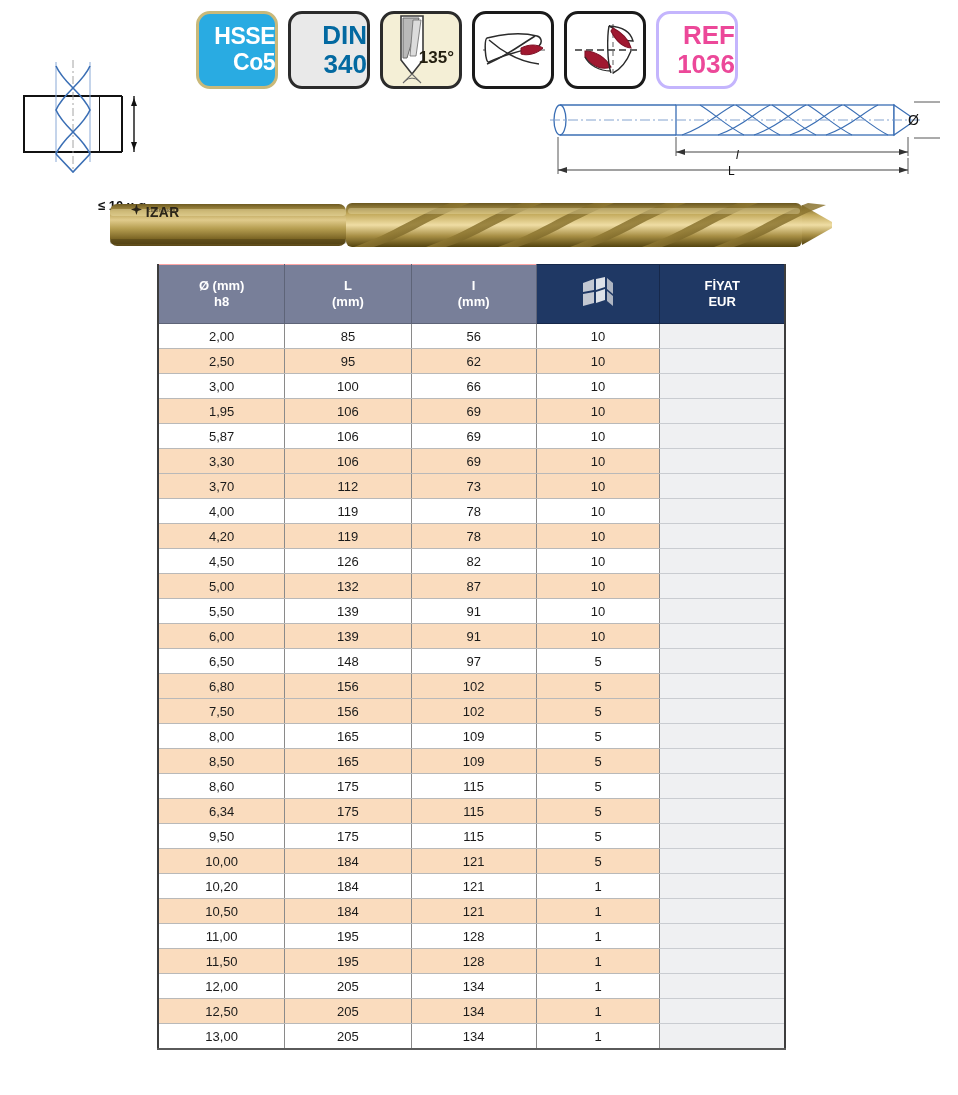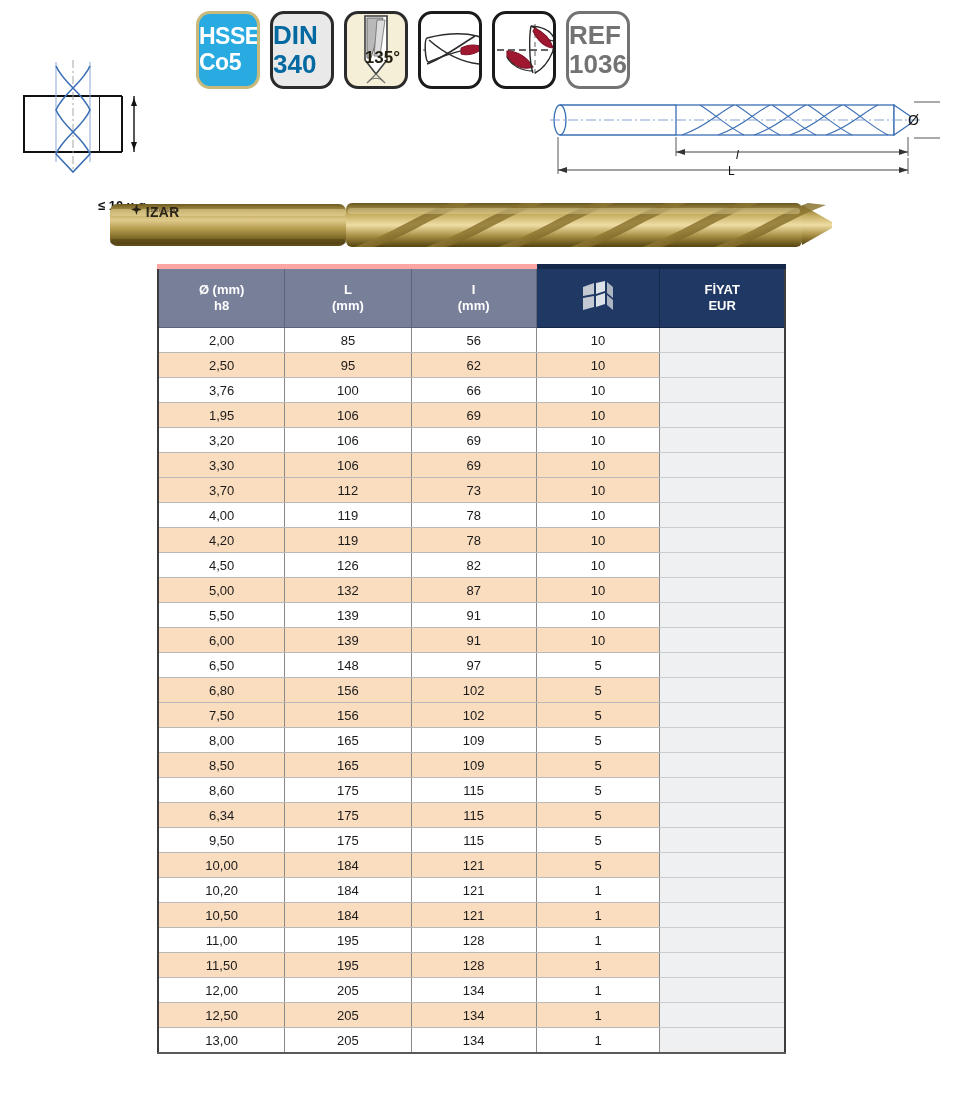--- a/index.html
+++ b/index.html
@@ -18,27 +18,27 @@
   
   .badge-strip {
     position: absolute;
     left: 196px;
     top: 11px;
     display: flex;
     gap: 10px;
     align-items: flex-start;
   }
   .badge {
-    width: 64px;
+    width: 82px;
     height: 78px;
     border-radius: 14px;
     box-sizing: border-box;
     display: flex;
     flex-direction: column;
-    align-items: flex-start;
+    align-items: flex-end;
     justify-content: center;
     position: relative;
     overflow: hidden;
   }
   .badge-hsse {
     background: #29abe2;
     border: 3px solid #c9b97a;
     color: #ffffff;
     font-weight: bold;
     font-size: 23px;
@@ -48,22 +48,22 @@
   .badge-din {
     background: #e9e9e9;
     border: 3px solid #2b2b2b;
     color: #0369a1;
     font-weight: bold;
     font-size: 26px;
     line-height: 1.1;
   }
   .badge-ref {
     background: #ffffff;
-    border: 3px solid #737373;
-    color: #737373;
+    border: 3px solid #c4b5fd;
+    color: #ec4899;
     font-weight: bold;
     font-size: 26px;
     line-height: 1.1;
   }
   .badge-angle {
     background: #f4efd6;
     border: 3px solid #2b2b2b;
   }
   .badge-icon {
     background: #ffffff;
@@ -195,21 +195,21 @@
     background: #eff0f2 !important;
     border-top: 1px solid #c9ccd1;
     border-bottom: 1px solid #c9ccd1;
   }
   .col-d  { width: 127px; }
   .col-L  { width: 127px; }
   .col-l  { width: 126px; }
   .col-pk { width: 124px; margin-left: 28px; }
   .col-pr { width: 125px; }
   .spec-table tbody tr:last-child td { border-bottom: 2px solid #5a5a5a; }
-  .spec-table thead th { border-top: 5px solid #fca5a5; }
+  .spec-table thead th { border-top: 1px solid #fca5a5; }
   .tbl-outer-l { border-left: 2px solid #3d3d3d !important; }
   .tbl-outer-r { border-right: 2px solid #3d3d3d !important; }
 </style>
 </head>
 <body>
 
 <div class="badge-strip">
 
   <div class="badge badge-hsse">
     <span>HSSE</span>
@@ -418,35 +418,35 @@
         <td class="col-pr price-cell tbl-outer-r"></td>
       </tr>
       <tr class="row-peach">
         <td class="col-d tbl-outer-l">2,50</td>
         <td class="col-L">95</td>
         <td class="col-l">62</td>
         <td class="col-pk">10</td>
         <td class="col-pr price-cell tbl-outer-r"></td>
       </tr>
       <tr class="row-white">
-        <td class="col-d tbl-outer-l">3,76</td>
+        <td class="col-d tbl-outer-l">3,00</td>
         <td class="col-L">100</td>
         <td class="col-l">66</td>
         <td class="col-pk">10</td>
         <td class="col-pr price-cell tbl-outer-r"></td>
       </tr>
       <tr class="row-peach">
         <td class="col-d tbl-outer-l">1,95</td>
         <td class="col-L">106</td>
         <td class="col-l">69</td>
         <td class="col-pk">10</td>
         <td class="col-pr price-cell tbl-outer-r"></td>
       </tr>
       <tr class="row-white">
-        <td class="col-d tbl-outer-l">3,20</td>
+        <td class="col-d tbl-outer-l">5,87</td>
         <td class="col-L">106</td>
         <td class="col-l">69</td>
         <td class="col-pk">10</td>
         <td class="col-pr price-cell tbl-outer-r"></td>
       </tr>
       <tr class="row-peach">
         <td class="col-d tbl-outer-l">3,30</td>
         <td class="col-L">106</td>
         <td class="col-l">69</td>
         <td class="col-pk">10</td>

